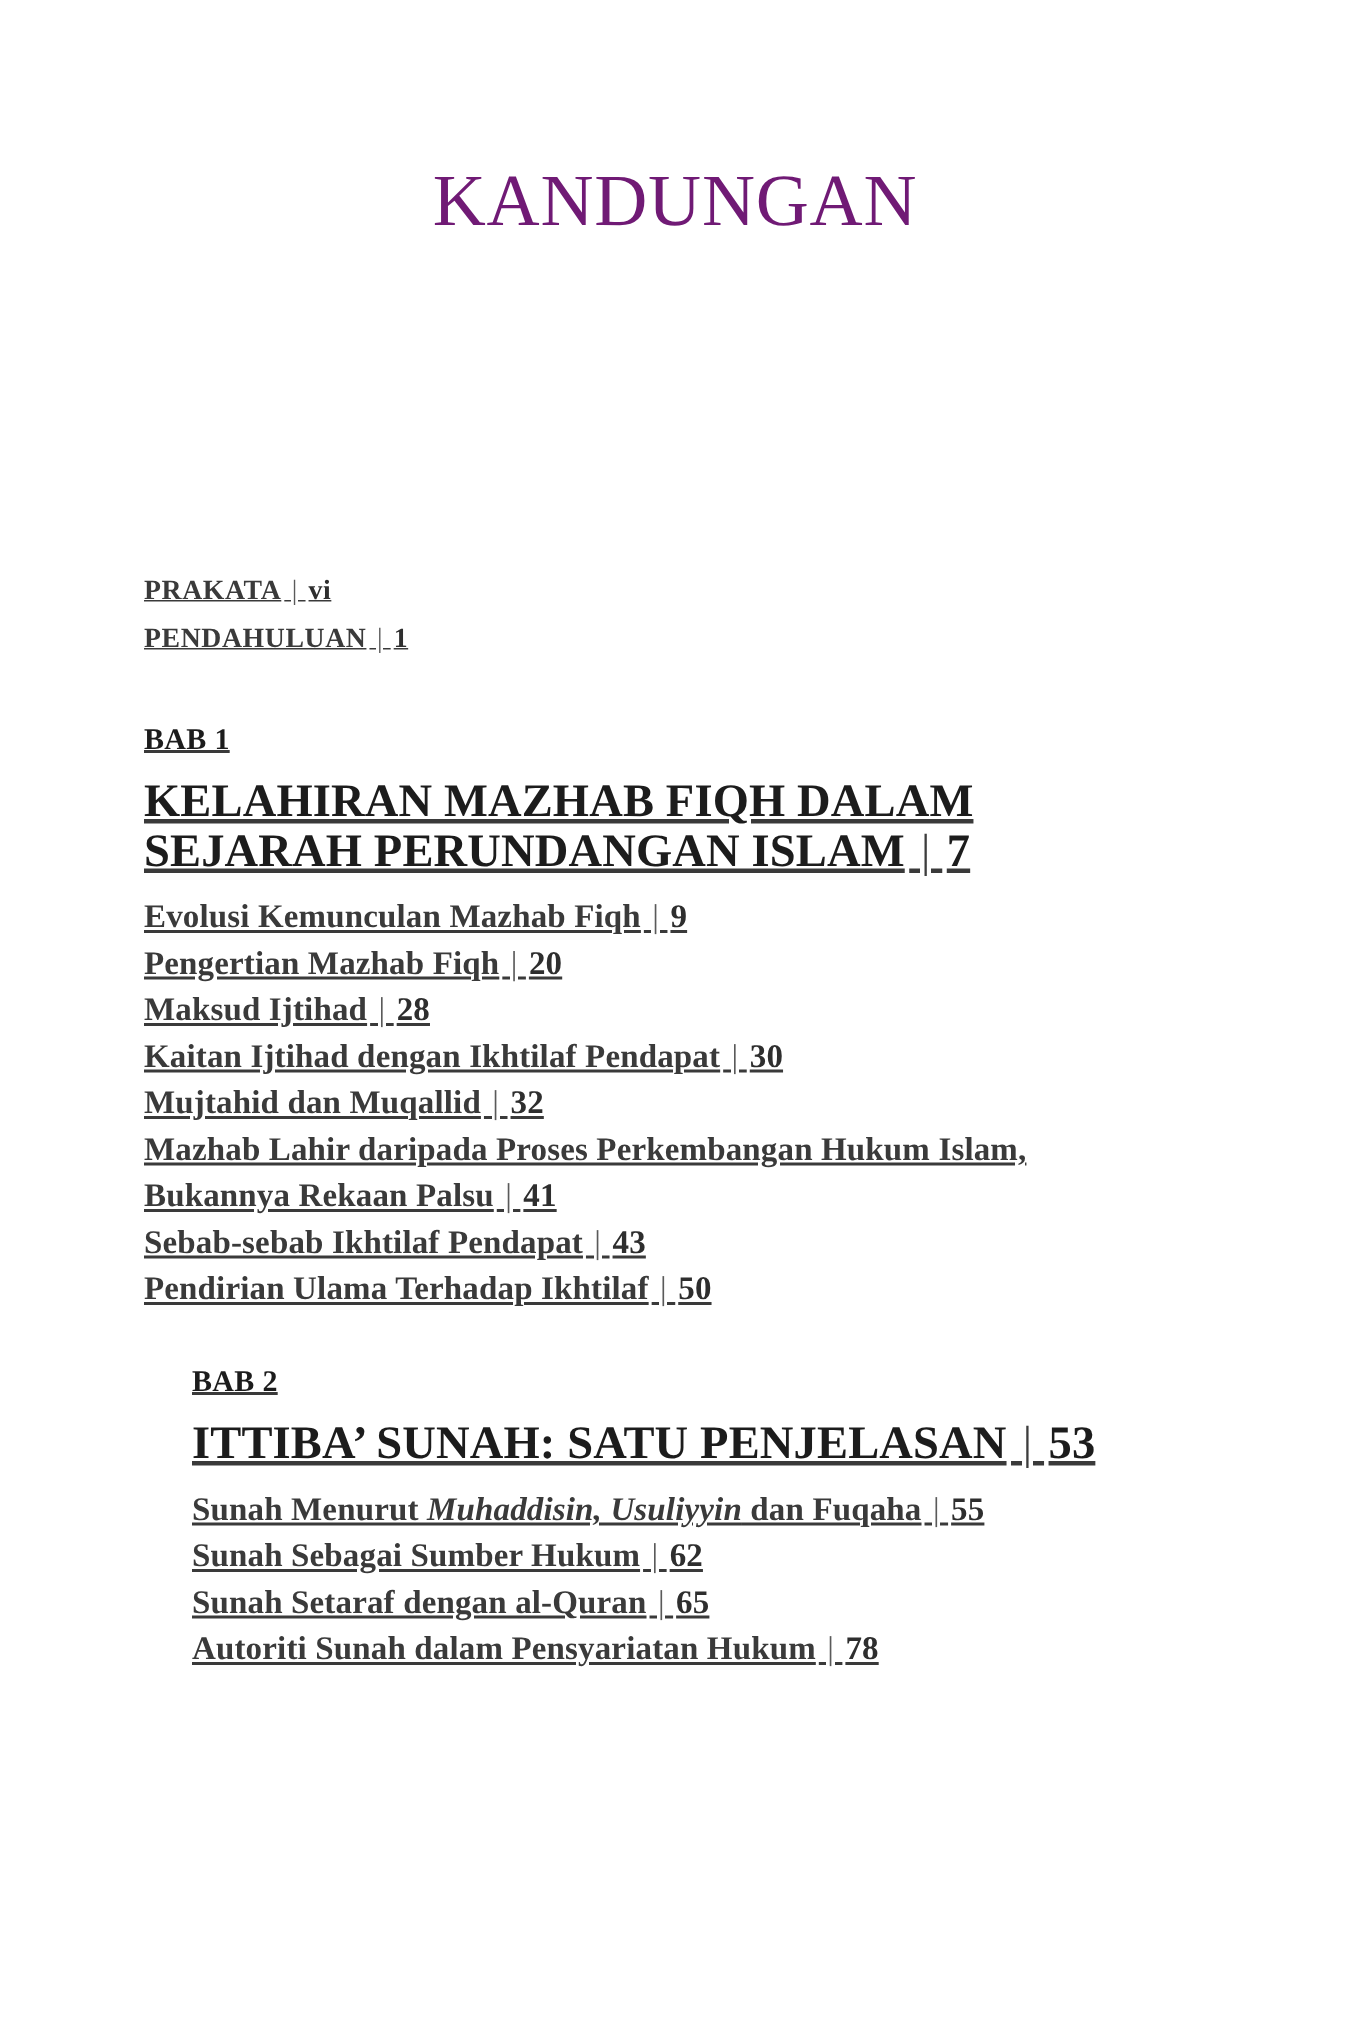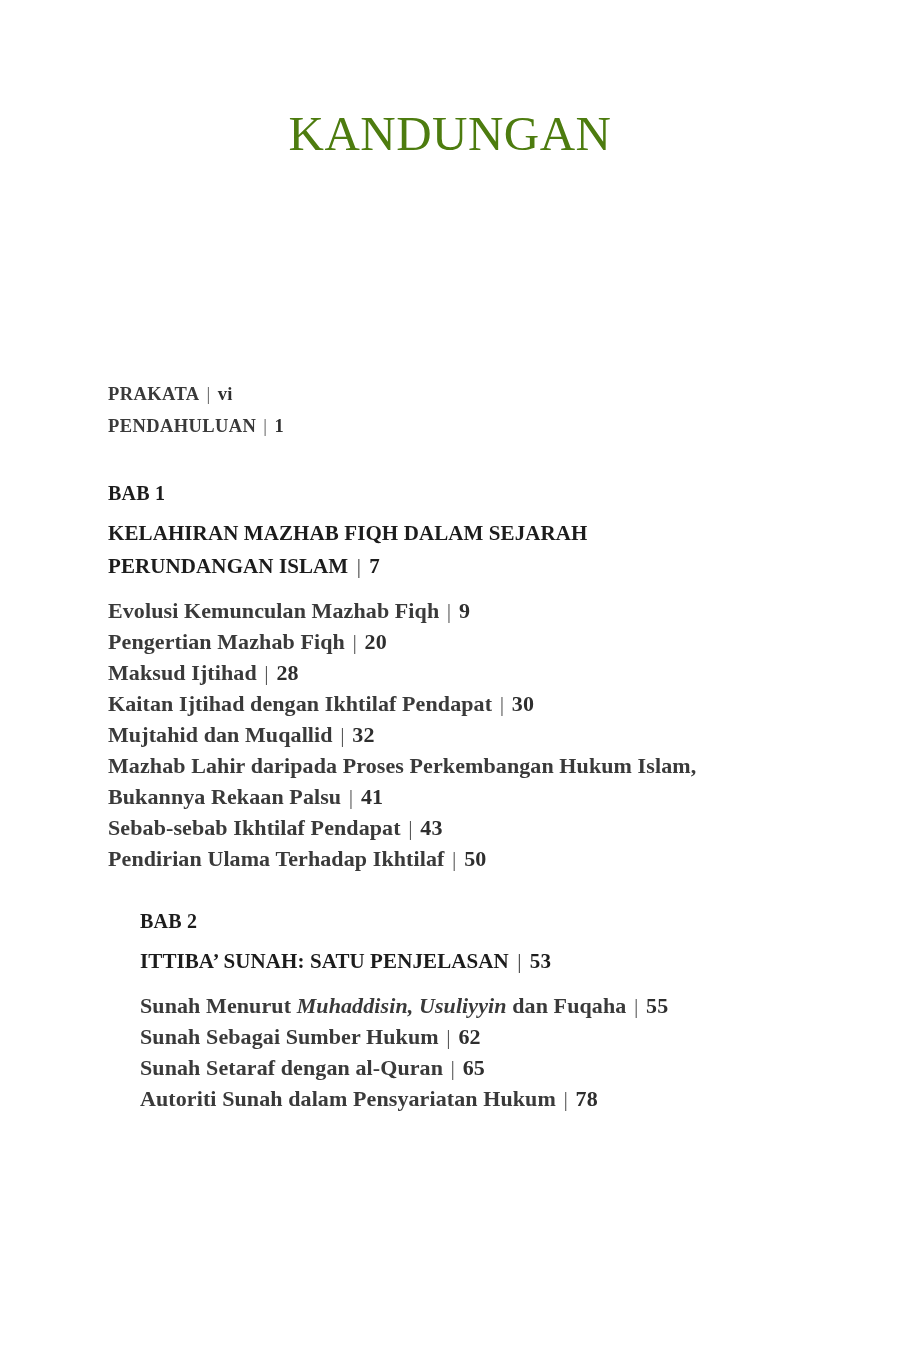--- a/index.html
+++ b/index.html
@@ -26,30 +26,31 @@
   .toc-title {
     position: absolute;
     top: 108px;
     left: 0;
     width: 900px;
     text-align: center;
     font-family: "Liberation Serif", "DejaVu Serif", serif;
     font-size: 49px;
     font-weight: 400;
     letter-spacing: 0.5px;
-    color: #4d7c0f;
+    color: #701a75;
     line-height: 1.05;
   }
 
   
   .content {
     position: absolute;
     top: 378px;
-    left: 108px;
+    left: 96px;
     width: 700px;
+    text-decoration: underline;
   }
 
   
   .frontmatter {
     margin: 0 0 34px 0;
   }
   .fm-line {
     font-size: 18.5px;
     font-weight: 700;
     letter-spacing: 0.4px;
@@ -77,21 +78,21 @@
   }
   .bab-label {
     font-size: 20px;
     font-weight: 700;
     color: #1c1c1c;
     line-height: 34px;
     letter-spacing: 0.2px;
     margin-bottom: 7px;
   }
   .chapter-title {
-    font-size: 21px;
+    font-size: 31px;
     font-weight: 700;
     color: #1c1c1c;
     line-height: 33px;
     letter-spacing: 0.1px;
     margin-bottom: 12px;
     max-width: 640px;
   }
   .chapter-title .sep {
     font-weight: 400;
     color: #3d3d3d;

